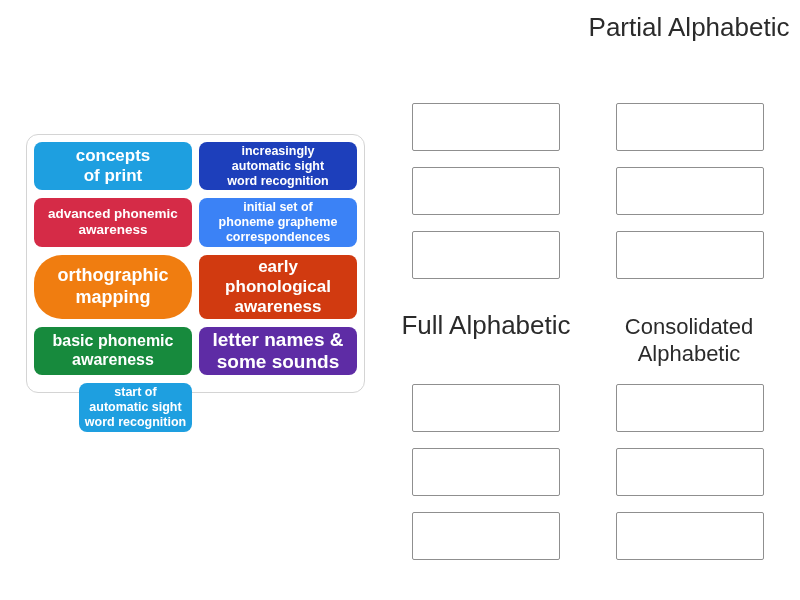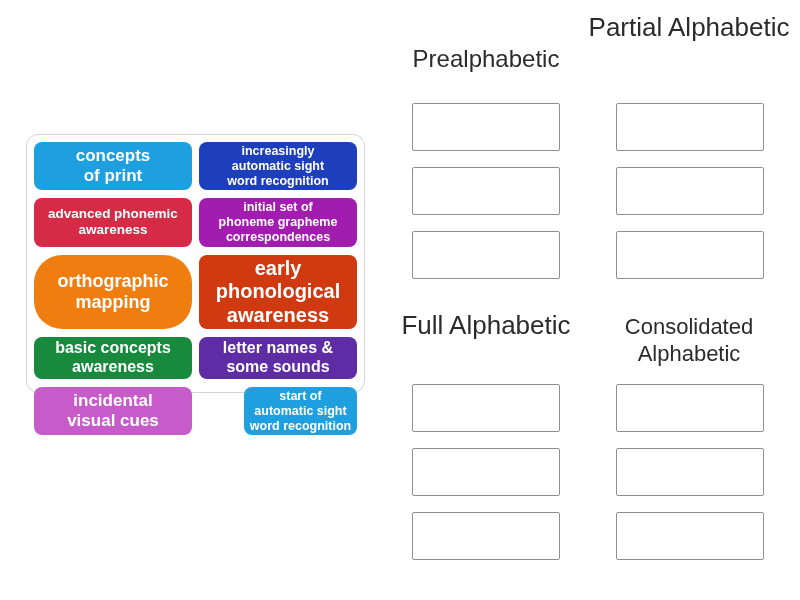--- a/index.html
+++ b/index.html
@@ -43,23 +43,23 @@
     line-height: 1.18;
     padding: 2px 4px;
     cursor: grab;
     user-select: none;
   }
   .t1  { font-size: 17px; }
   .t2  { font-size: 12.5px; text-align: center; }
   .t3  { font-size: 13.5px; }
   .t4  { font-size: 12.5px; }
   .t5  { font-size: 18px; border-radius: 28px; }
-  .t6  { font-size: 20px; }
+  .t6  { font-size: 17px; }
   .t7  { font-size: 16px; }
-  .t8  { font-size: 16px; }
+  .t8  { font-size: 19px; }
   .t9  { font-size: 17px; }
   .t10 { font-size: 12.5px; }
 
   
   .ghead {
     position: absolute;
     width: 220px;
     text-align: center;
     color: #2b2b2b;
     line-height: 1.22;
@@ -89,39 +89,36 @@
 <div class="stage">
 
   <div class="tile-tray">
     <div class="tile t1" style="background-color: rgb(30, 159, 224);">concepts
 of print</div>
     <div class="tile t2" style="background-color: rgb(29, 63, 187);">increasingly
 automatic sight
 word recognition</div>
     <div class="tile t3" style="background-color: rgb(213, 43, 71);">advanced phonemic
 awareness</div>
-    <div class="tile t4" style="background-color: #a21caf;">initial set of
+    <div class="tile t4" style="background-color: #3b82f6;">initial set of
 phoneme grapheme
 correspondences</div>
     <div class="tile t5" style="background-color: rgb(240, 125, 16);">orthographic
 mapping</div>
     <div class="tile t6" style="background-color: rgb(209, 58, 16);">early phonological
 awareness</div>
-    <div class="tile t7" style="background-color: rgb(23, 138, 61);">basic concepts
+    <div class="tile t7" style="background-color: rgb(23, 138, 61);">basic phonemic
 awareness</div>
     <div class="tile t8" style="background-color: rgb(94, 44, 165);">letter names &amp;
 some sounds</div>
-    <div class="tile t9" style="background-color: rgb(199, 91, 201);">incidental
-visual cues</div>
     <div class="tile t10" style="background-color: rgb(30, 159, 224); margin-left: 45px;">start of
 automatic sight
 word recognition</div>
   </div>
 
-  <div class="ghead g1h">Prealphabetic</div>
   <div class="slot-stack g1s">
     <div class="slot"></div>
     <div class="slot"></div>
     <div class="slot"></div>
   </div>
 
   <div class="ghead g2h">Partial Alphabetic</div>
   <div class="slot-stack g2s">
     <div class="slot"></div>
     <div class="slot"></div>

